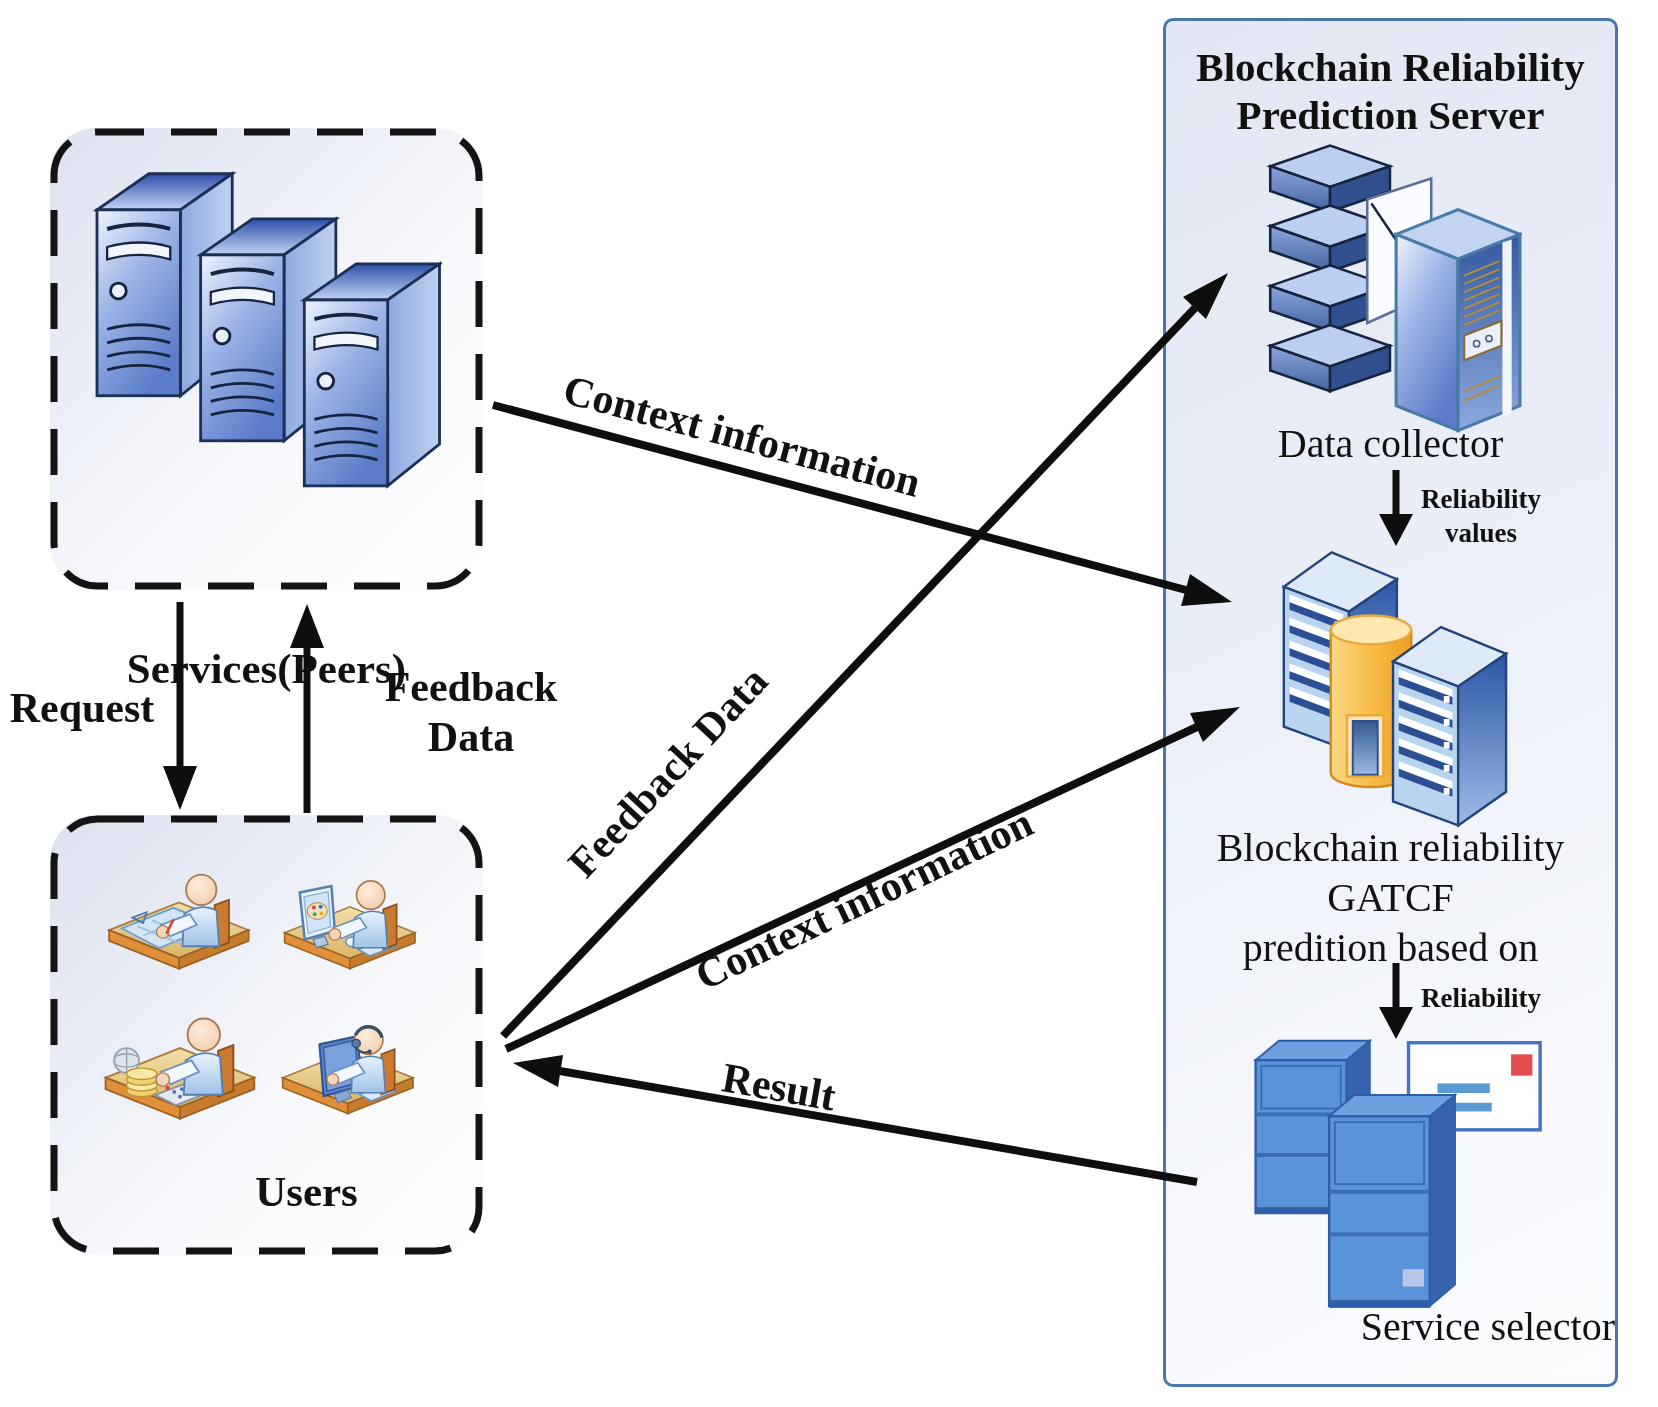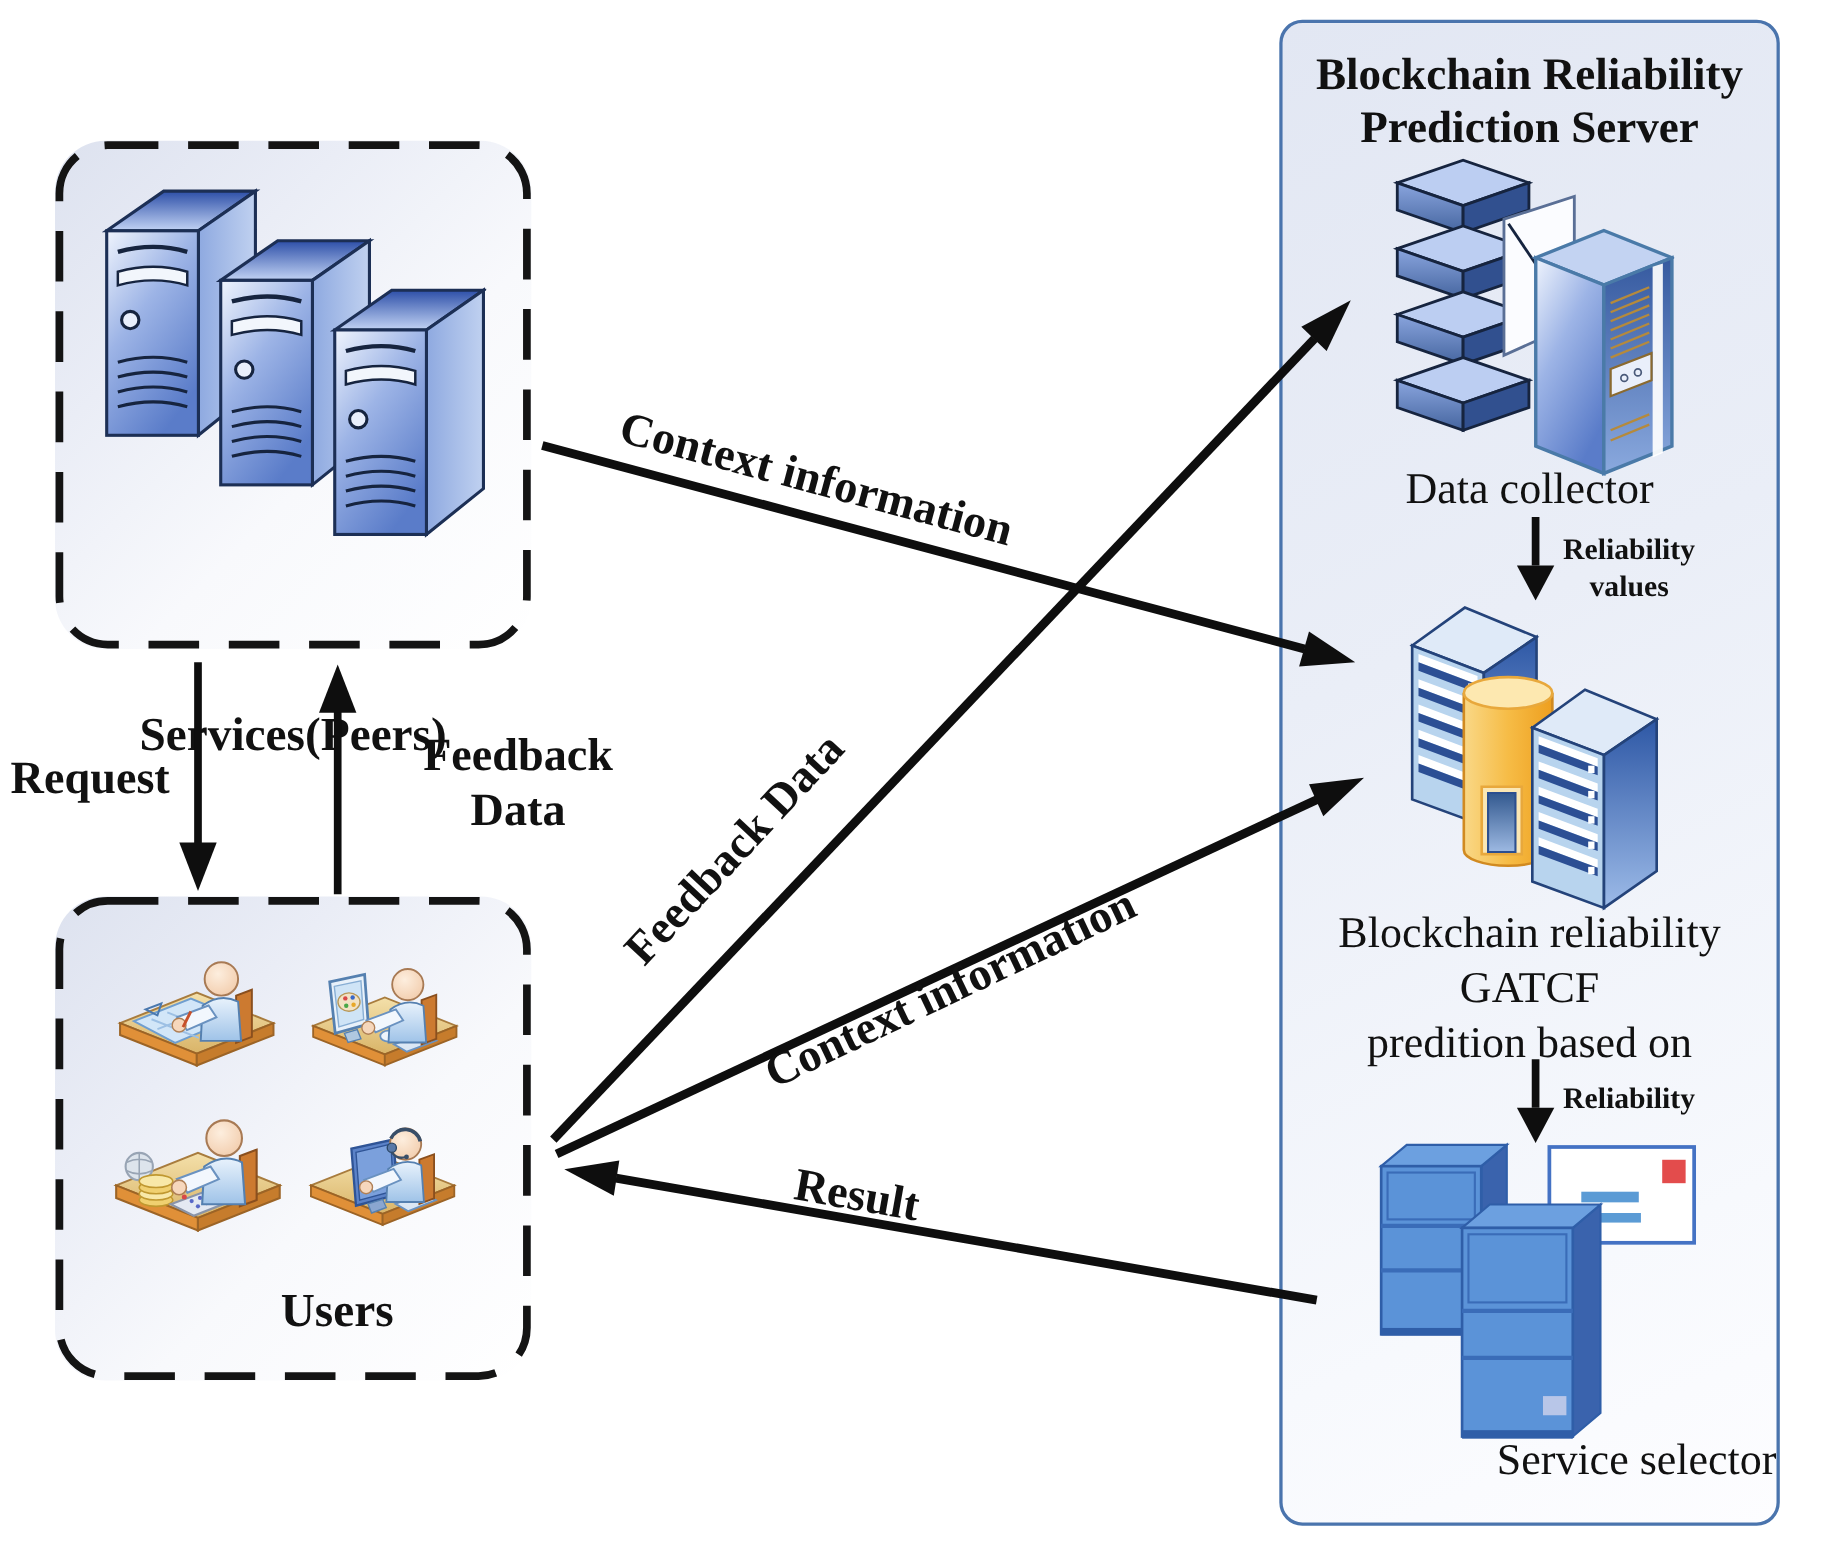--- a/index.html
+++ b/index.html
@@ -8,21 +8,21 @@
     font-family:"Liberation Serif","DejaVu Serif",serif;color:#111;
   }
   
   .dashed-box{position:absolute;border-radius:46px;
     background:linear-gradient(135deg,#dde2ef 0%,#eaedf6 30%,#f8f9fc 60%,#ffffff 100%);}
   .dashed-box > svg.border{position:absolute;inset:0;}
   .box-label{position:absolute;width:100%;text-align:center;font-weight:bold;font-size:43px;
     letter-spacing:0px;white-space:nowrap;}
   
   .panel{position:absolute;left:1163px;top:18px;width:455px;height:1369px;box-sizing:border-box;
-    border:3px solid #4a74ad;border-radius:21px;
+    border:3px solid #4a74ad;border-radius:10px;
     background:linear-gradient(155deg,#e2e7f3 0%,#eaeef7 40%,#f7f9fd 80%,#fdfdff 100%);}
   .panel-title{position:absolute;top:22px;left:0;width:100%;text-align:center;
     font-weight:bold;font-size:41px;line-height:48px;}
   .panel-label{position:absolute;left:0;width:100%;text-align:center;font-weight:normal;
     font-size:40px;line-height:50px;}
   .mini-label{position:absolute;font-weight:bold;font-size:27px;line-height:34px;text-align:center;}
   .abs{position:absolute;}
   
   .edge-label{position:absolute;font-weight:bold;font-size:42px;white-space:nowrap;z-index:6;
     transform:translate(-50%,-50%) rotate(var(--r,0deg));}

